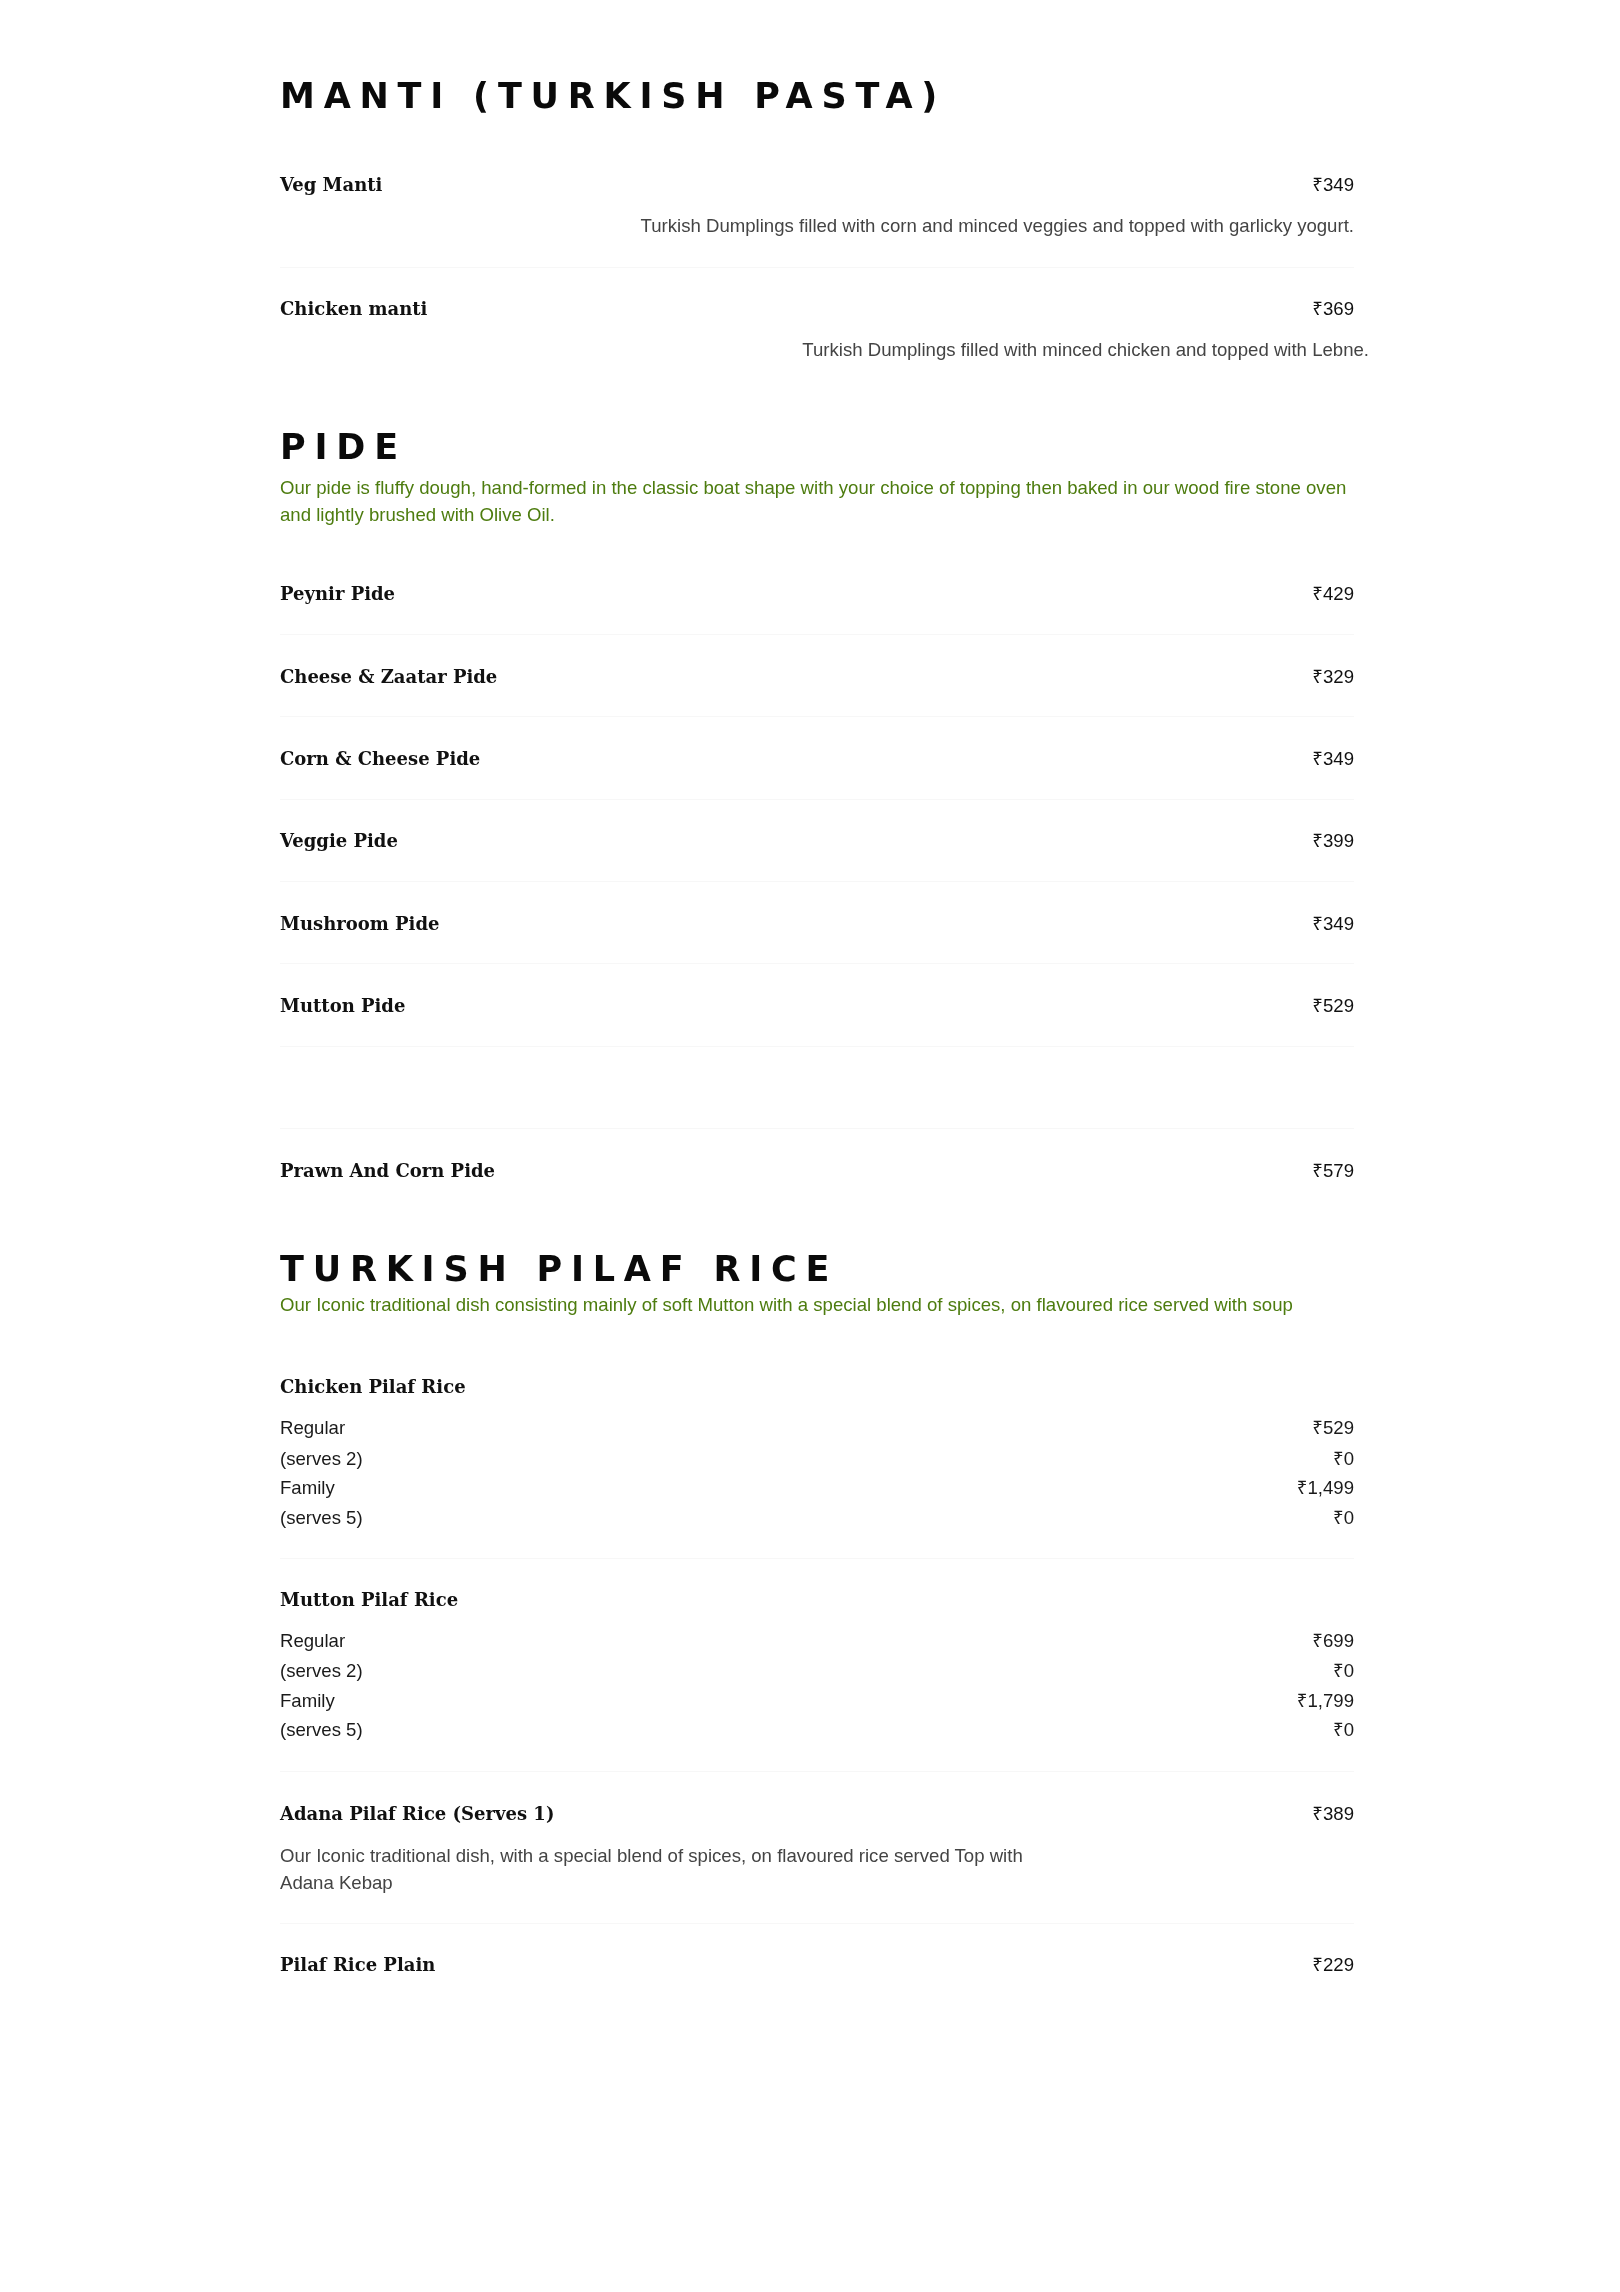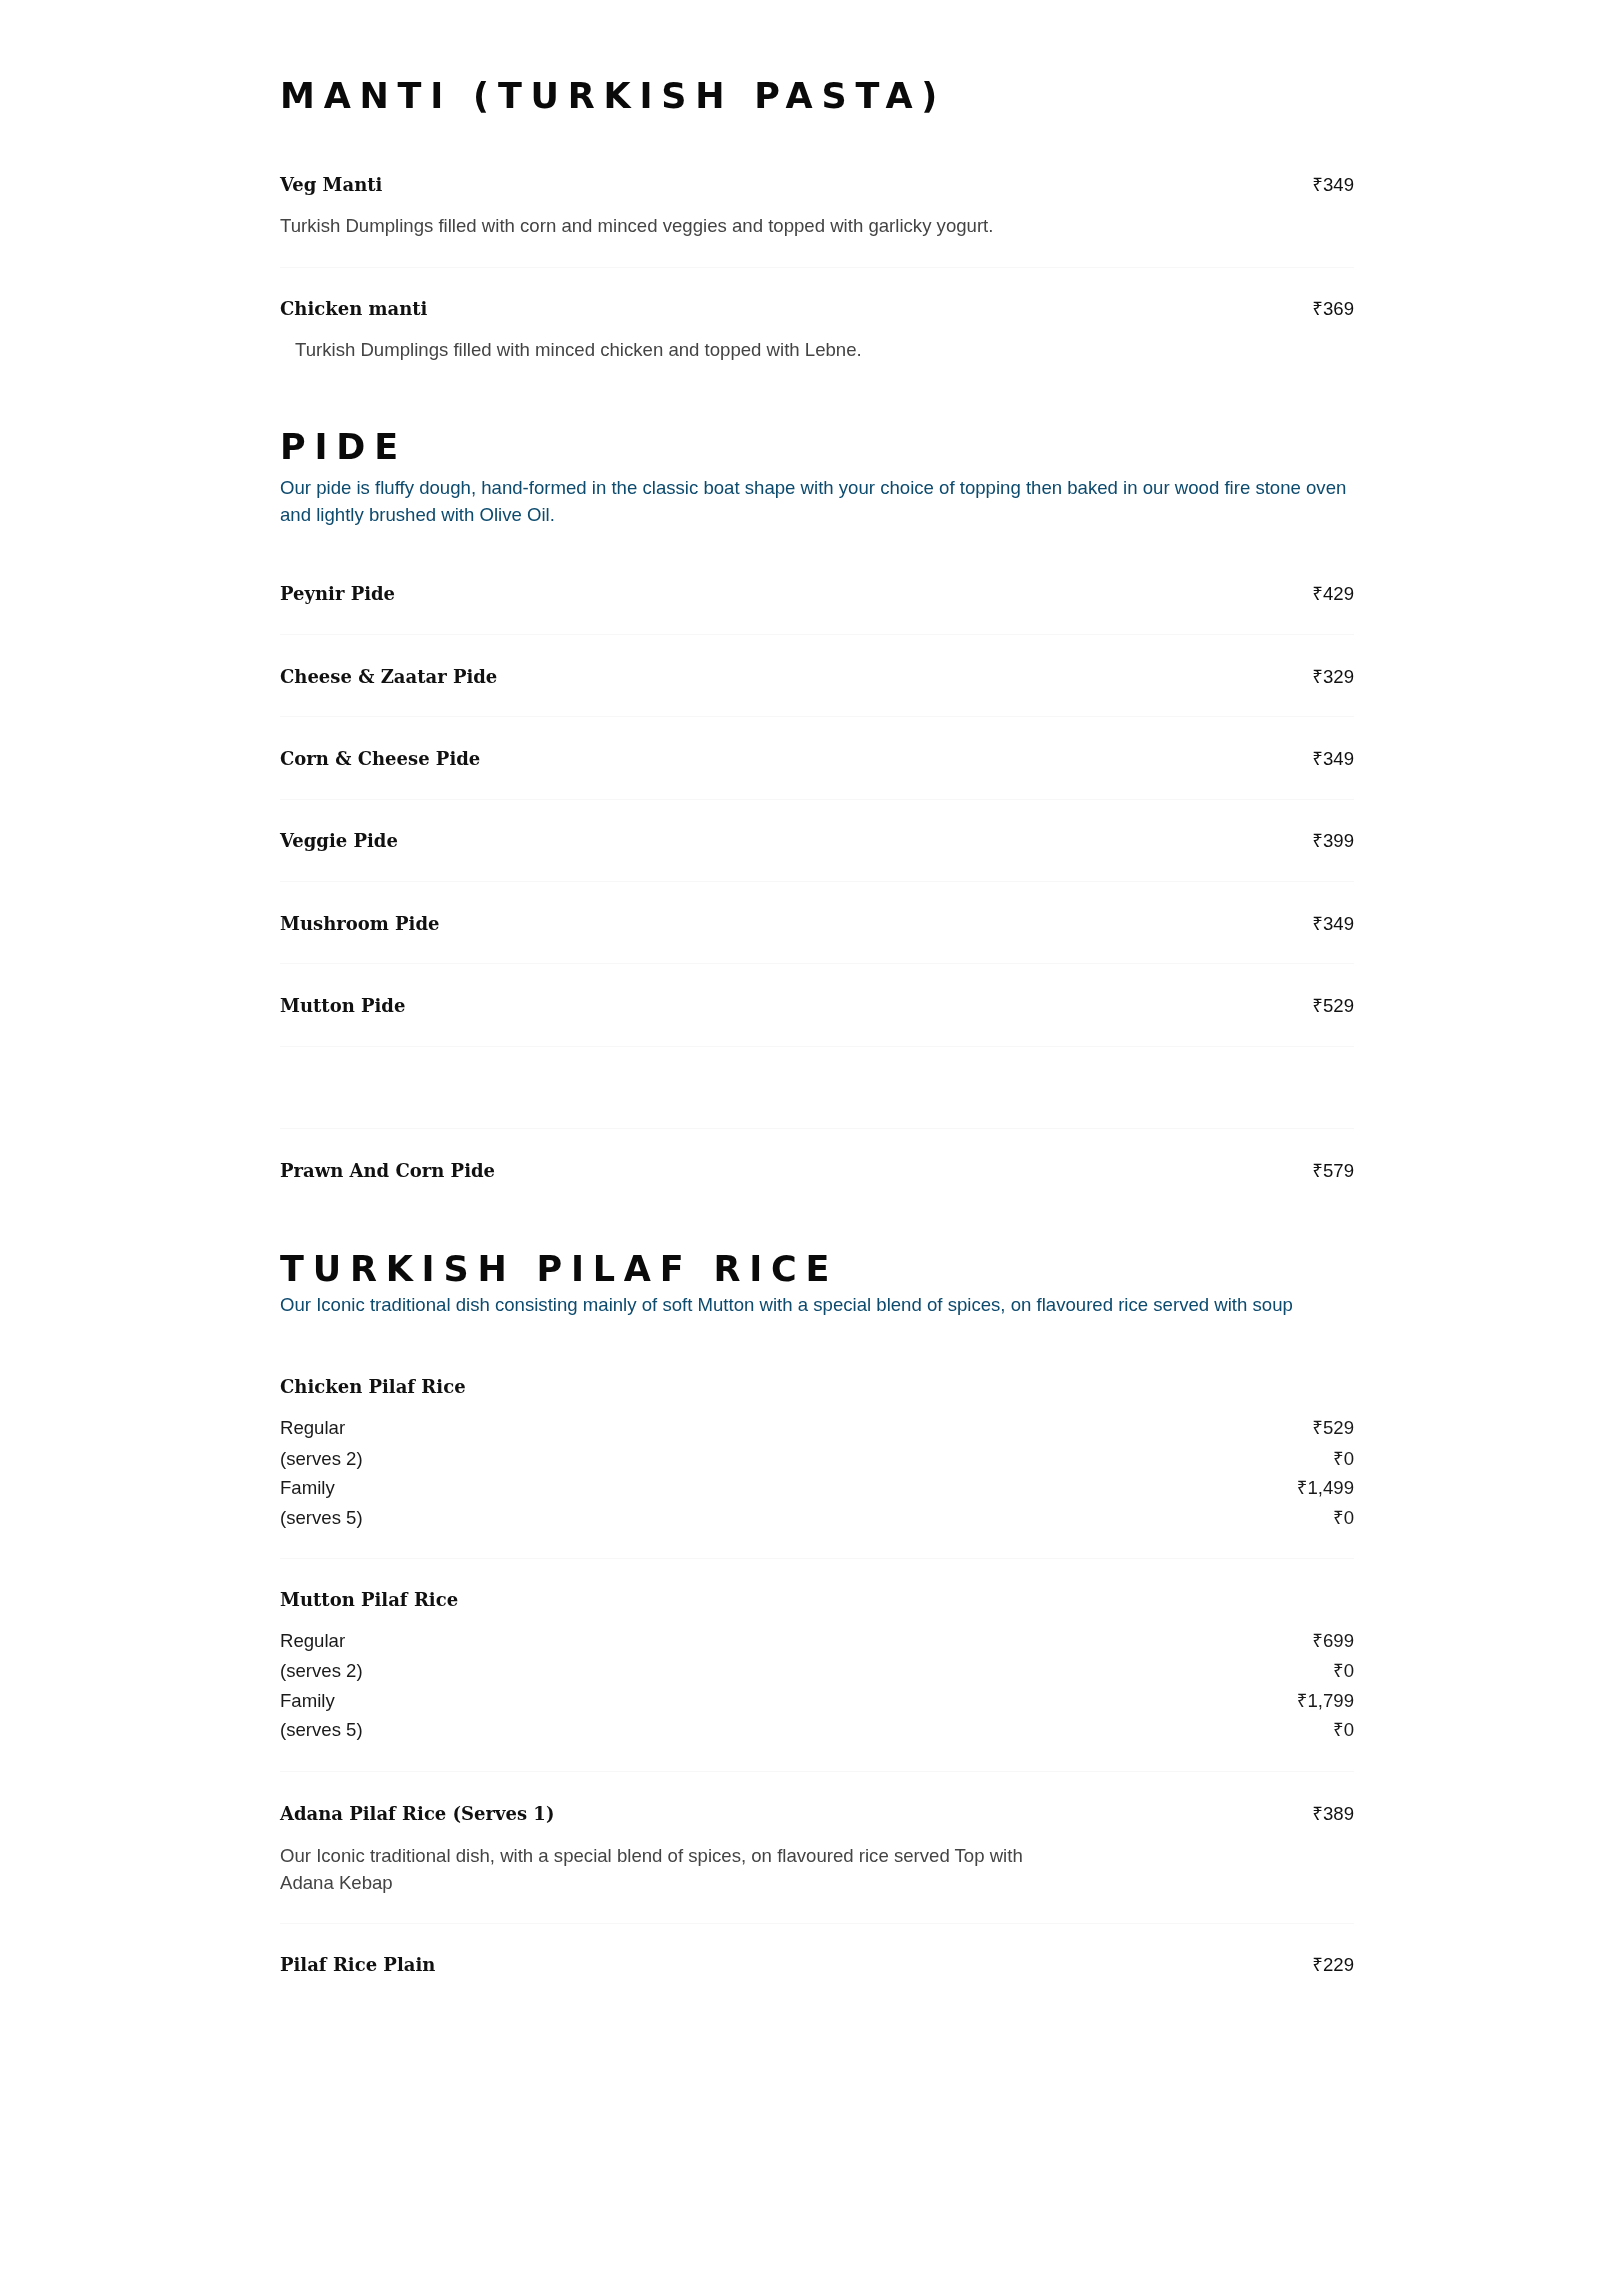--- a/index.html
+++ b/index.html
@@ -14,21 +14,21 @@
     letter-spacing: 8.8px;
     color: #0a0a0a;
     line-height: 39px;
     white-space: nowrap;
   }
   .section-desc {
     left: 280px; width: 1078px;
     font-family: "Liberation Sans", sans-serif;
     font-size: 18.6px;
     line-height: 27.4px;
-    color: #0c4a6e;
+    color: #4d7c0f;
   }
   .item-row {
     left: 280px; width: 1074px; height: 29px;
   }
   .item-name {
     position: absolute; left: 0; top: 0;
     font-family: "DejaVu Serif", serif;
     font-weight: bold;
     font-size: 18px;
     line-height: 29px;
@@ -43,21 +43,21 @@
     color: #111111;
     white-space: nowrap;
   }
   .item-desc {
     left: 280px; width: 765px;
     font-family: "Liberation Sans", sans-serif;
     font-size: 18.6px;
     line-height: 27.4px;
     color: #444444;
   }
-  .item-desc.wide { width: 1074px; }
+  .item-desc.wide { width: 1074px; text-align: right; }
   .sep {
     left: 280px; width: 1074px; height: 1px; background: #f7f7f7;
   }
   .variant-row {
     left: 280px; width: 1074px; height: 29px;
   }
   .variant-label {
     position: absolute; left: 0; top: 0;
     font-family: "Liberation Sans", sans-serif;
     font-size: 18.6px; line-height: 29px; color: #1a1a1a;

